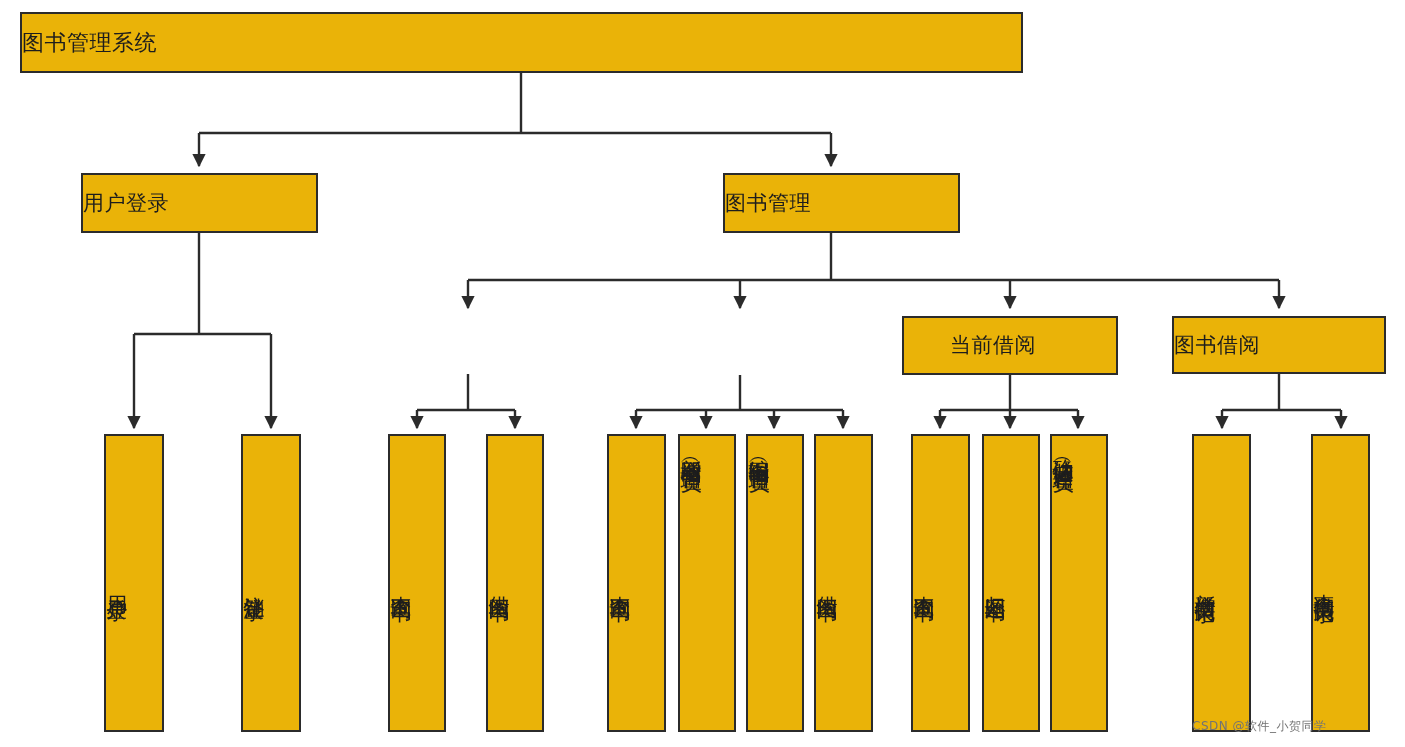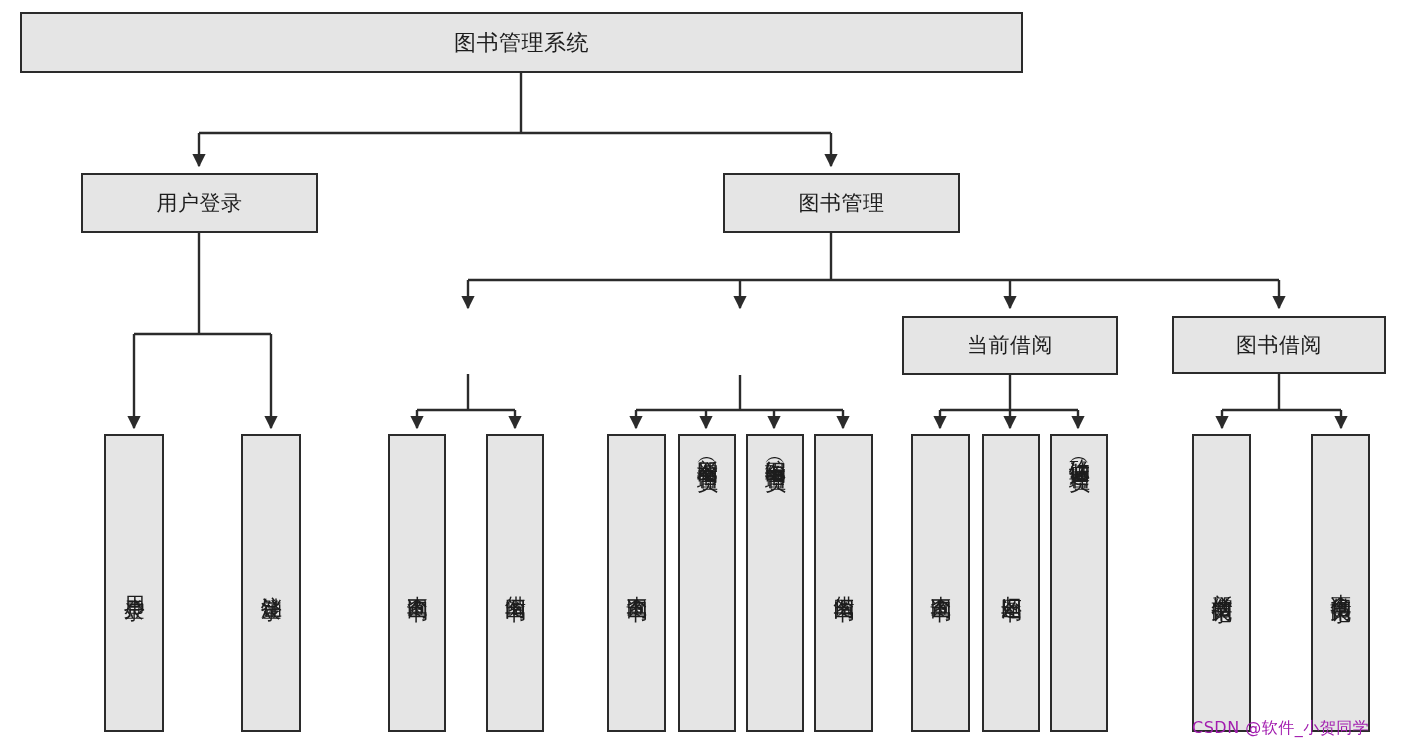--- a/index.html
+++ b/index.html
@@ -22,25 +22,24 @@
     position: absolute;
     left: 0;
     top: 0;
     width: 1405px;
     height: 747px;
     pointer-events: none;
   }
   .node {
     position: absolute;
     box-sizing: border-box;
-    background: #e5e5e5;
+    background: #eab308;
     border: 2px solid #2b2b2b;
     display: flex;
     align-items: center;
-    justify-content: center;
     z-index: 2;
   }
   .node-label {
     color: #1d1d1d;
     line-height: 1.18;
     text-align: center;
     white-space: pre;
     letter-spacing: 0.5px;
   }
   .node.horizontal .node-label {
@@ -60,22 +59,22 @@
     letter-spacing: 2px;
     line-height: 1.0;
     text-align: left;
   }
   .node.vertical.centered {
     align-items: center;
     padding-top: 0;
   }
   .watermark {
     position: absolute;
-    color: #a21caf;
-    font-size: 16px;
+    color: #737373;
+    font-size: 12px;
     letter-spacing: 0.5px;
     z-index: 5;
     white-space: nowrap;
   }
 </style>
 </head>
 <body>
 
 <div id="diagram-root">
 
@@ -136,21 +135,21 @@
   <div class="node horizontal" style="left:81px; top:173px; width:237px; height:60px;">
     <span class="node-label">用户登录</span>
   </div>
 
   <div class="node horizontal" style="left:712px; top:173px; width:237px; height:60px;margin-left:11px;">
     <span class="node-label">图书管理</span>
   </div>
 
 
 
-  <div class="node horizontal" style="left:902px; top:316px; width:216px; height:59px;">
+  <div class="node horizontal" style="left:902px; top:316px; width:216px; height:59px;padding-left:46px;">
     <span class="node-label">当前借阅</span>
   </div>
 
   <div class="node horizontal" style="left:1172px; top:316px; width:214px; height:58px;">
     <span class="node-label">图书借阅</span>
   </div>
 
   <div class="node vertical centered" style="left:104px; top:434px; width:60px; height:298px;">
     <span class="node-label">用户登录</span>
   </div>

